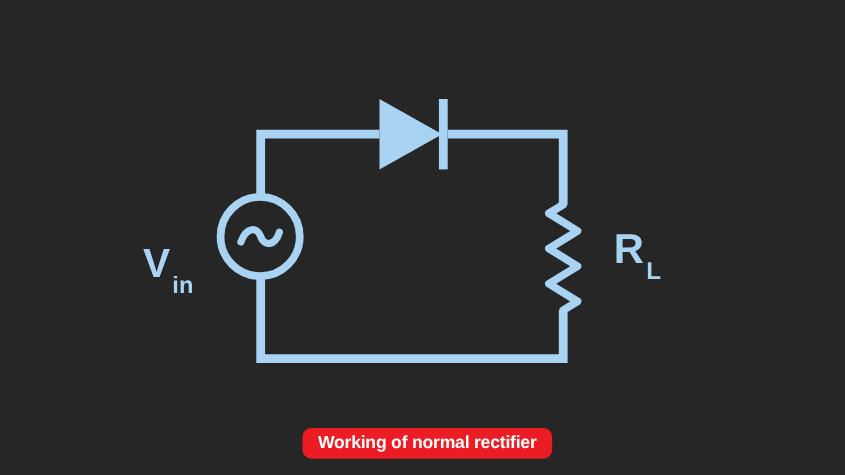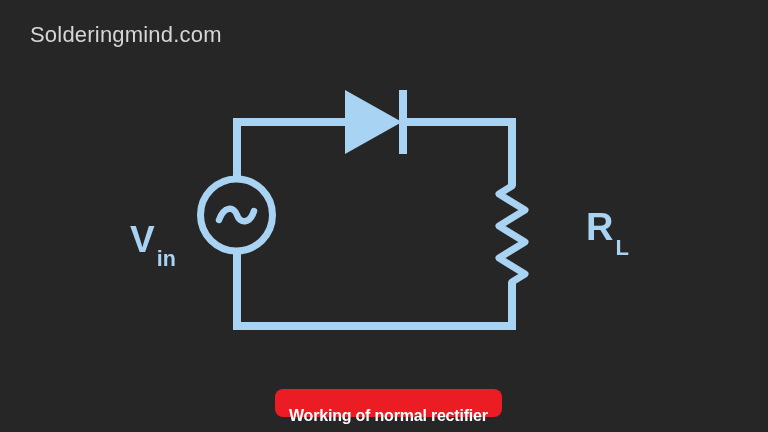--- a/index.html
+++ b/index.html
@@ -36,42 +36,41 @@
     white-space:nowrap;
   }
   .clabel sub{
     font-size:.58em;
     position:relative;
     top:.28em;
     left:2px;
     line-height:1;
   }
   .vin{left:130px;top:186px;font-size:37px;margin-top:35px;}
-  .rl{left:558px;top:208px;font-size:38px;margin-left:28px;}
+  .rl{left:558px;top:208px;font-size:38px;}
   .caption{
     position:absolute;
     left:275px;top:389px;
     height:28px;
-    padding:13px 14px;
+    padding:0 14px;
     line-height:28px;
     background:var(--caption-bg);
     color:var(--caption-text);
     font-size:16px;
     font-weight:bold;
     letter-spacing:-.2px;
     border-radius:8px;
     white-space:nowrap;
   }
 </style>
 </head>
 <body>
 
 <div class="stage">
 
-  <div class="site-credit">Solderingmind.com</div>
 
   <svg class="circuit-svg" viewBox="0 0 768 432" aria-hidden="true">
 
     <path class="wire" stroke-width="8" stroke-linejoin="miter" d="M 345 122 L 237 122 L 237 179"></path>
 
     <path class="wire" stroke-width="8" stroke-linejoin="miter" d="M 237 251 L 237 326 L 512 326 L 512 282"></path>
 
     <path class="wire" stroke-width="8" stroke-linejoin="miter" d="M 407 122 L 512 122 L 512 186"></path>
 
     <circle class="wire" stroke-width="7" cx="236.5" cy="215" r="36"></circle>

